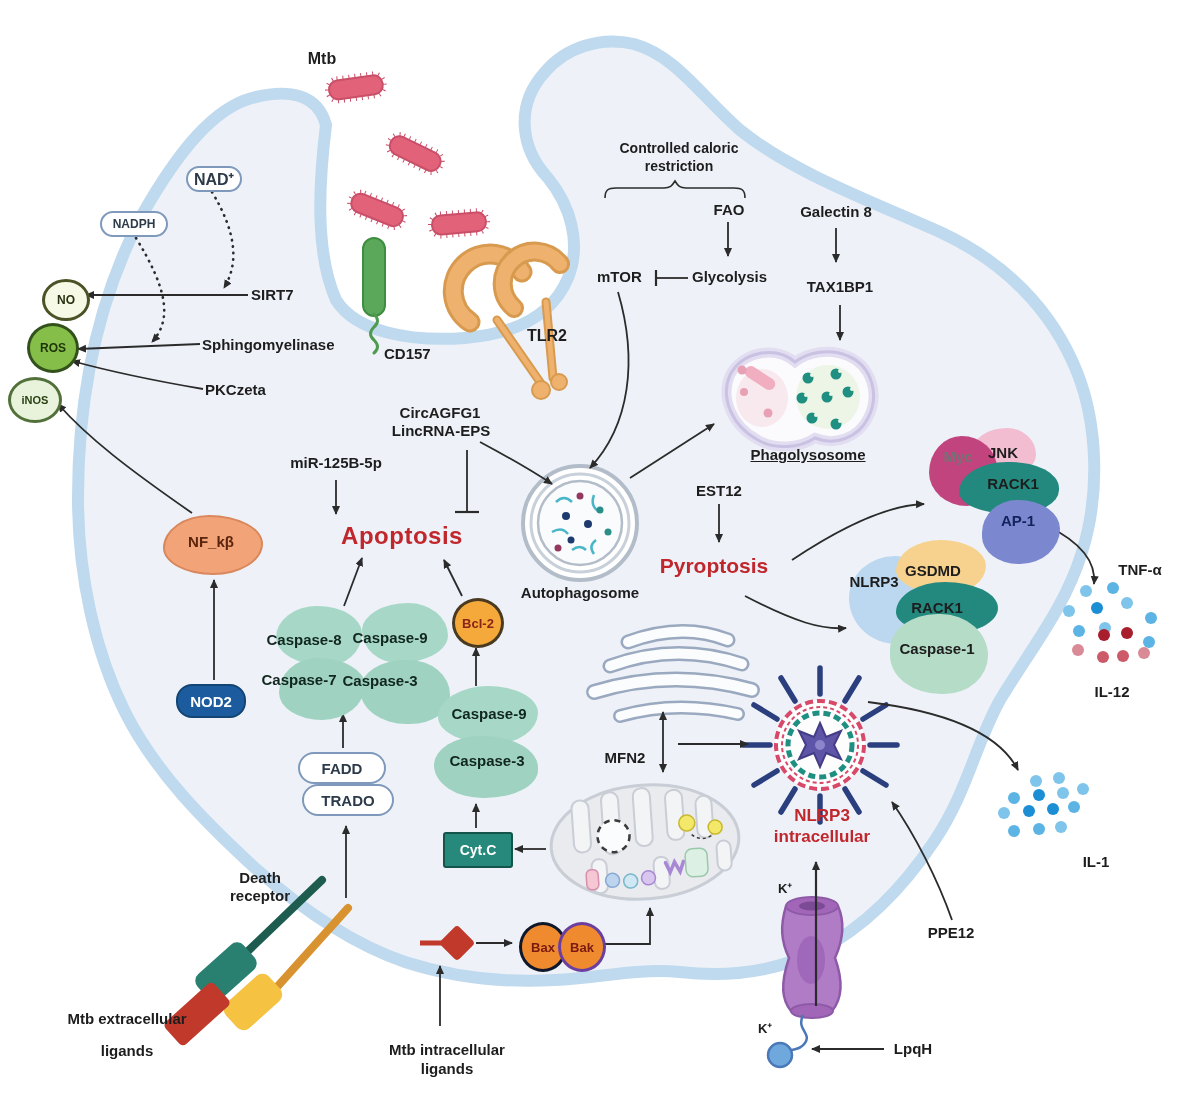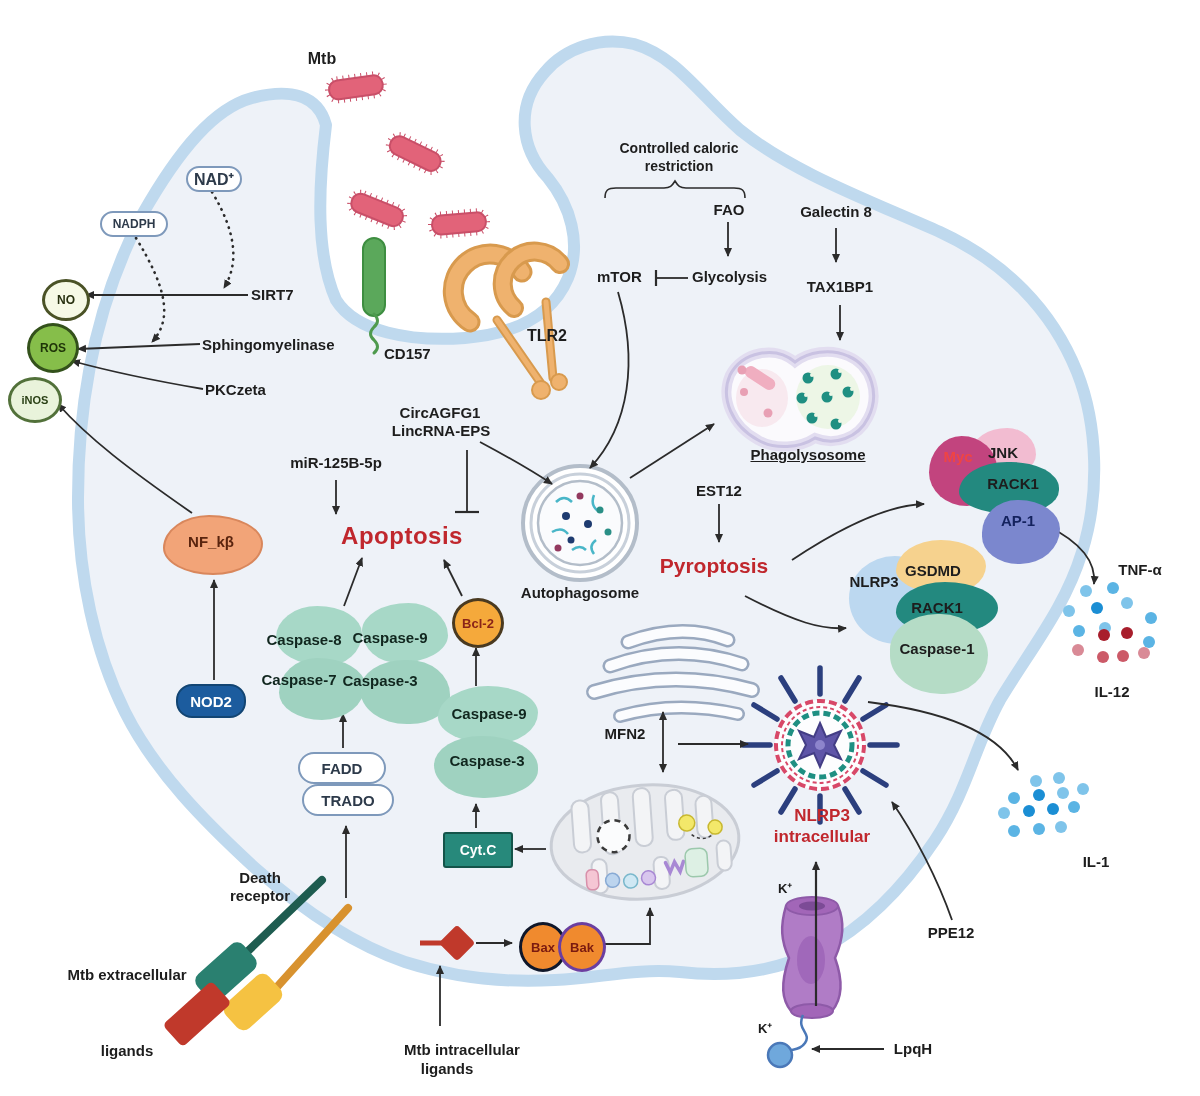--- a/index.html
+++ b/index.html
@@ -388,45 +388,45 @@
 <div class="lbl c" style="left:836px;top:203px;">Galectin 8</div>
 <div class="lbl c" style="left:840px;top:278px;">TAX1BP1</div>
 <div class="lbl c" style="left:808px;top:446px;text-decoration:underline;">Phagolysosome</div>
 <div class="lbl c" style="left:440px;top:404px;">CircAGFG1</div>
 <div class="lbl c" style="left:441px;top:422px;">LincRNA-EPS</div>
 <div class="lbl c" style="left:336px;top:454px;">miR-125B-5p</div>
 <div class="lbl c red apoptosis-title" style="left:402px;top:522px;">Apoptosis</div>
 <div class="lbl c" style="left:580px;top:584px;">Autophagosome</div>
 <div class="lbl c" style="left:719px;top:482px;">EST12</div>
 <div class="lbl c red pyroptosis-title" style="left:714px;top:554px;">Pyroptosis</div>
-<div class="lbl c" style="left:958px;top:448px;color:#ef4444;">Myc</div>
+<div class="lbl c" style="left:958px;top:448px;color:#737373;">Myc</div>
 <div class="lbl c" style="left:1003px;top:444px;">JNK</div>
 <div class="lbl c" style="left:1013px;top:475px;">RACK1</div>
 <div class="lbl c" style="left:1018px;top:512px;color:#14225e;">AP-1</div>
 <div class="lbl c" style="left:874px;top:573px;">NLRP3</div>
 <div class="lbl c" style="left:933px;top:562px;">GSDMD</div>
 <div class="lbl c" style="left:937px;top:599px;">RACK1</div>
 <div class="lbl c" style="left:937px;top:640px;">Caspase-1</div>
 <div class="lbl c" style="left:1140px;top:561px;">TNF-α</div>
 <div class="lbl c" style="left:1112px;top:683px;">IL-12</div>
 <div class="lbl c" style="left:1096px;top:853px;">IL-1</div>
 <div class="lbl c" style="left:304px;top:631px;color:#10261e;">Caspase-8</div>
 <div class="lbl c" style="left:390px;top:629px;color:#10261e;">Caspase-9</div>
 <div class="lbl c" style="left:299px;top:671px;color:#10261e;">Caspase-7</div>
 <div class="lbl c" style="left:380px;top:672px;color:#10261e;">Caspase-3</div>
 <div class="lbl c" style="left:489px;top:705px;color:#10261e;">Caspase-9</div>
 <div class="lbl c" style="left:487px;top:752px;color:#10261e;">Caspase-3</div>
 <div class="lbl c" style="left:211px;top:533px;color:#5a240e;">NF_kβ</div>
-<div class="lbl c" style="left:625px;top:725px;">MFN2</div>
+<div class="lbl c" style="left:625px;top:749px;">MFN2</div>
 <div class="lbl c red inflam-title" style="left:822px;top:806px;">NLRP3</div>
 <div class="lbl c red inflam-title" style="left:822px;top:827px;">intracellular</div>
 <div class="lbl sm" style="left:778px;top:879px;">K⁺</div>
 <div class="lbl sm" style="left:758px;top:1019px;">K⁺</div>
 <div class="lbl c" style="left:951px;top:924px;">PPE12</div>
 <div class="lbl c" style="left:913px;top:1040px;">LpqH</div>
 <div class="lbl c" style="left:260px;top:869px;">Death</div>
 <div class="lbl c" style="left:260px;top:887px;">receptor</div>
-<div class="lbl c" style="left:127px;top:966px;text-align:right;">Mtb extracellular</div>
+<div class="lbl c" style="left:127px;top:1010px;text-align:right;">Mtb extracellular</div>
 <div class="lbl c" style="left:127px;top:1042px;">ligands</div>
-<div class="lbl c" style="left:462px;top:1041px;">Mtb intracellular</div>
+<div class="lbl c" style="left:447px;top:1041px;">Mtb intracellular</div>
 <div class="lbl c" style="left:447px;top:1060px;">ligands</div>
 
 </div>
 
 </body></html>

